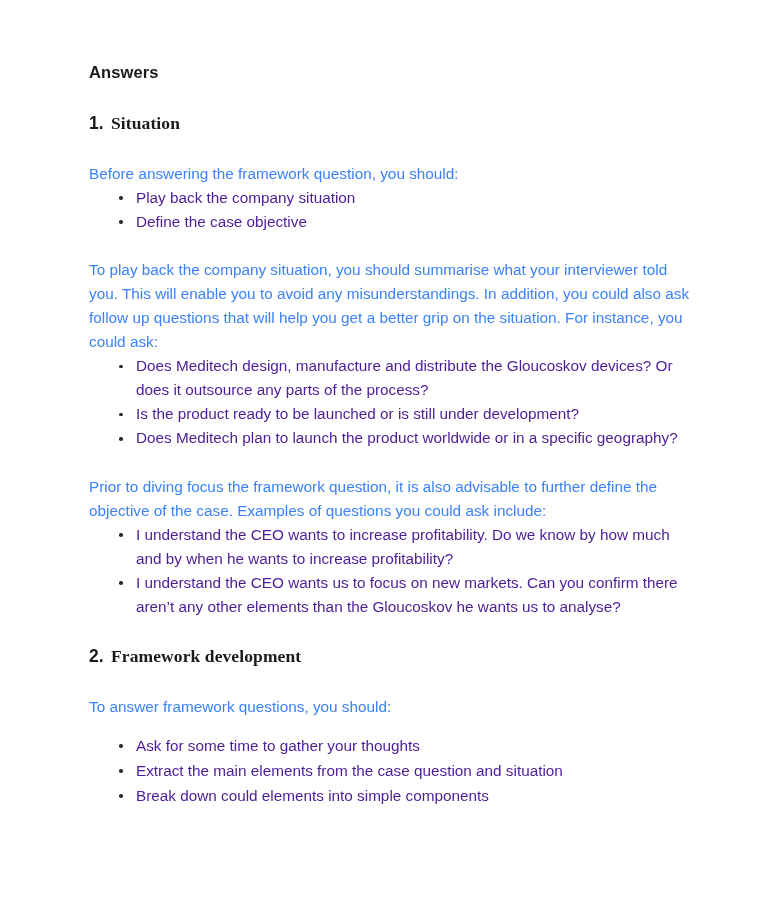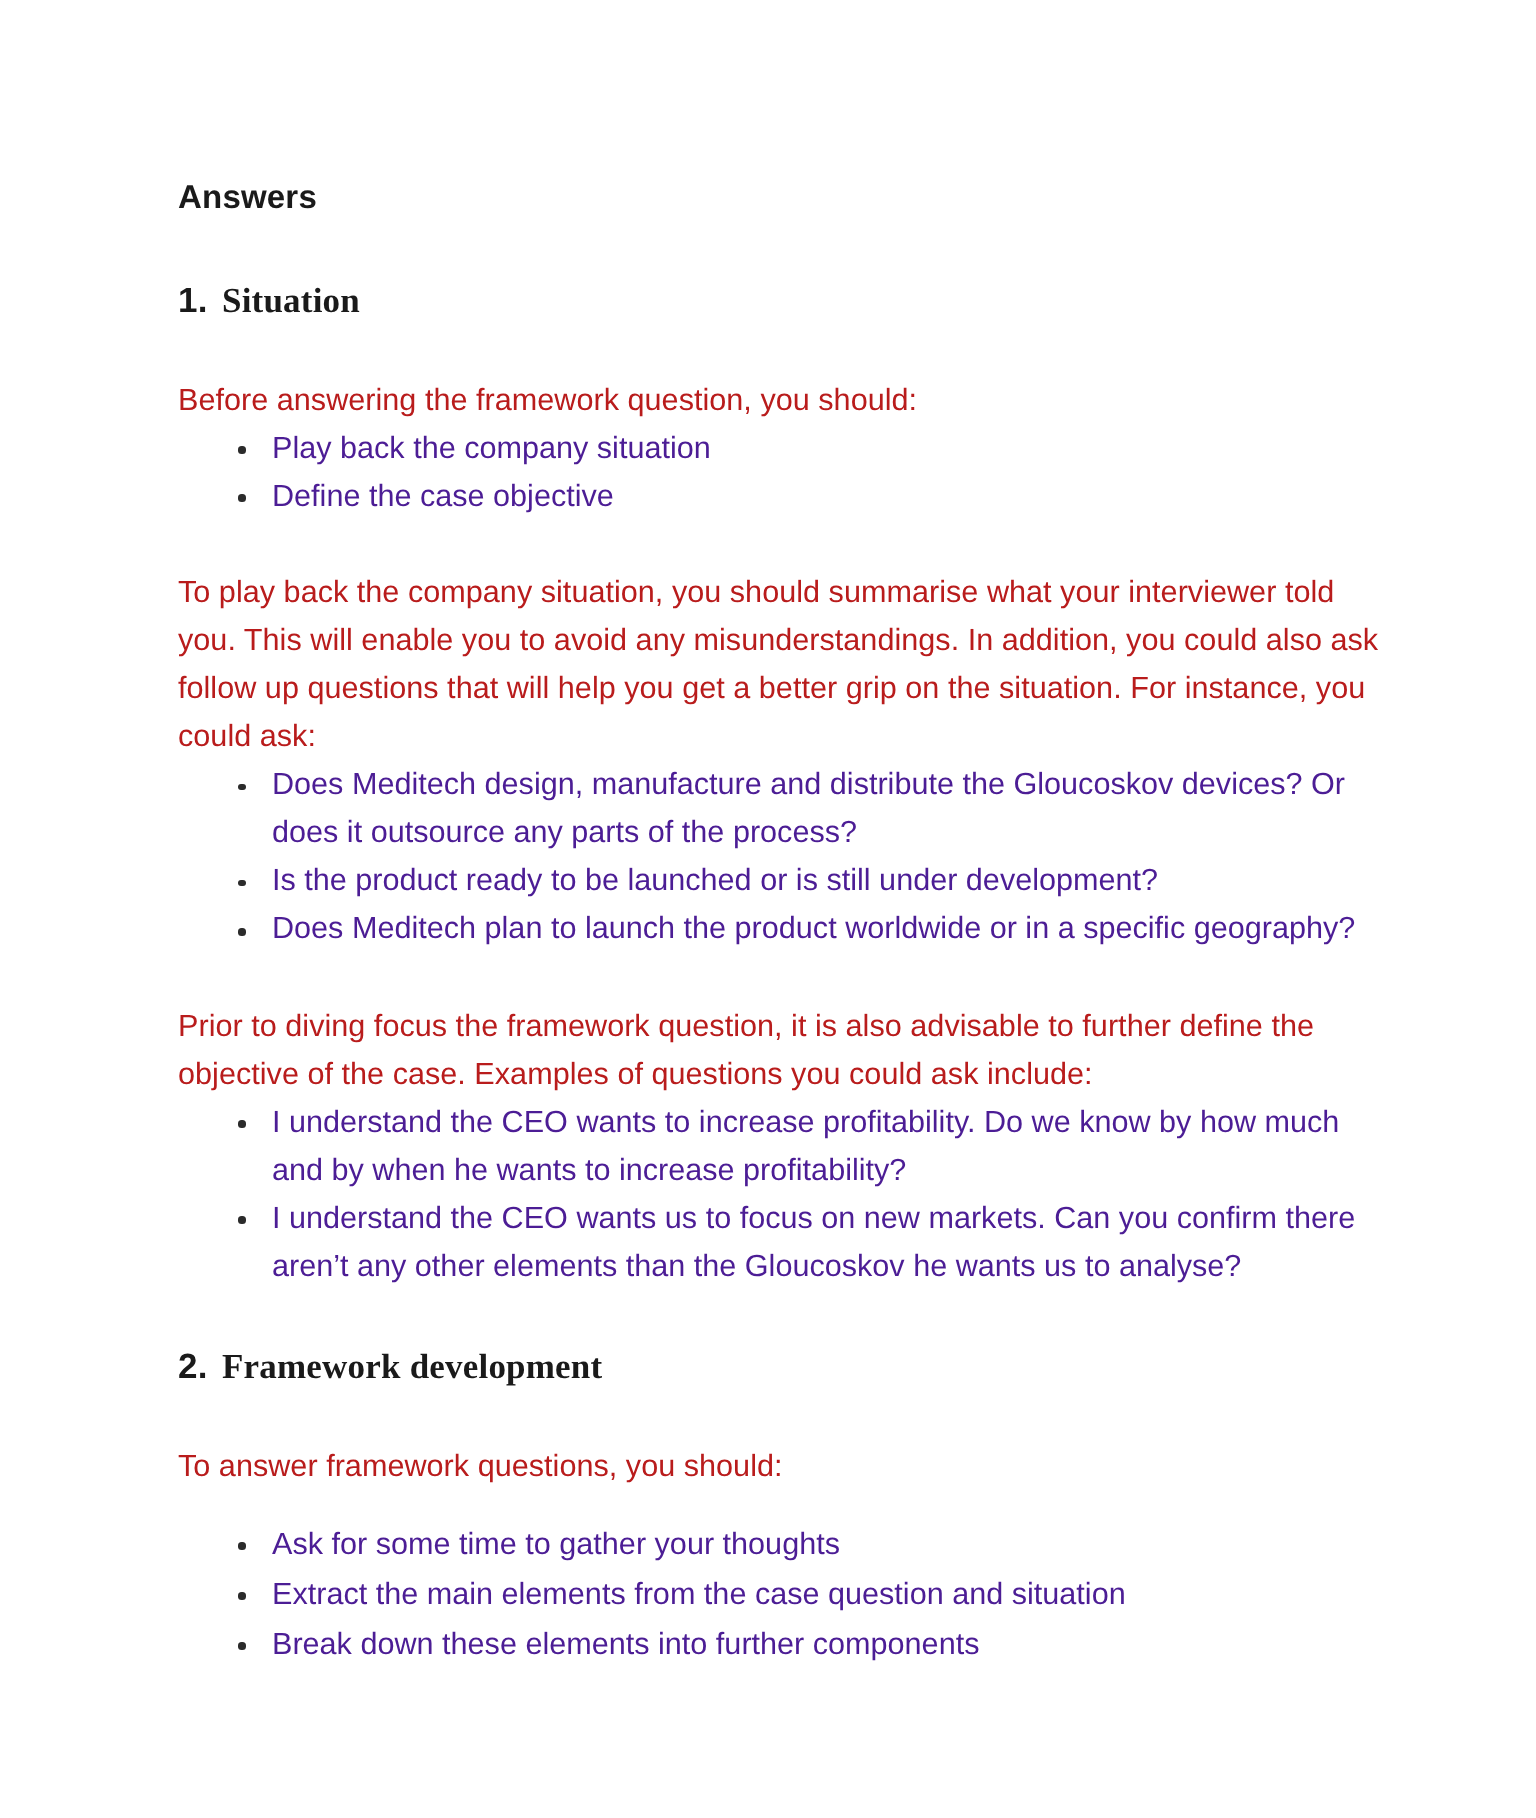--- a/index.html
+++ b/index.html
@@ -15,21 +15,20 @@
     color: #2b2b2b;
     overflow: hidden;
   }
 
   .page {
     box-sizing: border-box;
     width: 768px;
     height: 848px;
     padding: 62px 78px 12px 89px;
     background: #ffffff;
-    margin-top: 27px;
   }
 
   .doc-title {
     font-size: 16.5px;
     font-weight: bold;
     color: #1a1a1a;
     line-height: 1.25;
     margin: 0 0 30px 0;
     letter-spacing: 0.1px;
   }
@@ -49,21 +48,21 @@
     flex: 0 0 22px;
   }
   .section-heading .htext {
     flex: 1 1 auto;
     font-family: Liberation Serif, serif;
   }
 
   .para {
     font-size: 15.3px;
     line-height: 24.1px;
-    color: #b91c1c;
+    color: #3b82f6;
     margin: 0;
     letter-spacing: 0.01px;
   }
 
   ul.bullets {
     list-style: none;
     margin: 0;
     padding: 0;
   }
   ul.bullets li {
@@ -148,20 +147,20 @@
       <span class="htext">Framework development</span>
     </h2>
 
     <p class="para">To answer framework questions, you should:</p>
 
     <div class="gap-xs"></div>
 
     <ul class="bullets spaced">
       <li>Ask for some time to gather your thoughts</li>
       <li>Extract the main elements from the case question and situation</li>
-      <li>Break down these elements into further components</li>
+      <li>Break down could elements into simple components</li>
     </ul>
 
     <div class="gap-xs"></div>
 
   </div>
 
 </div>
 
 </body></html>

